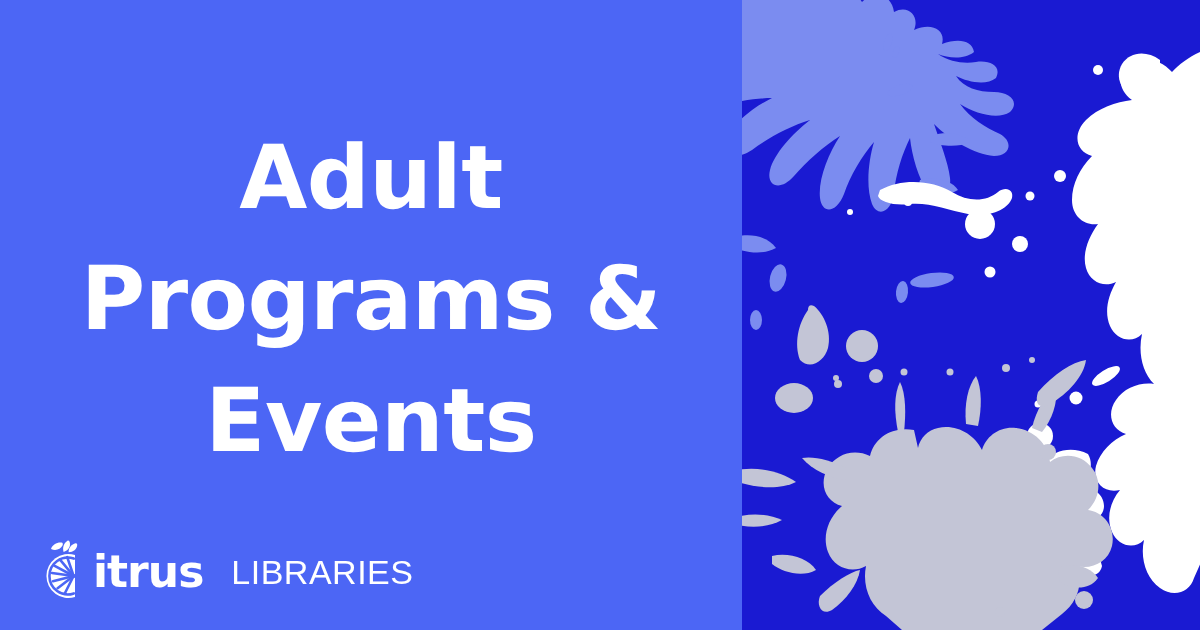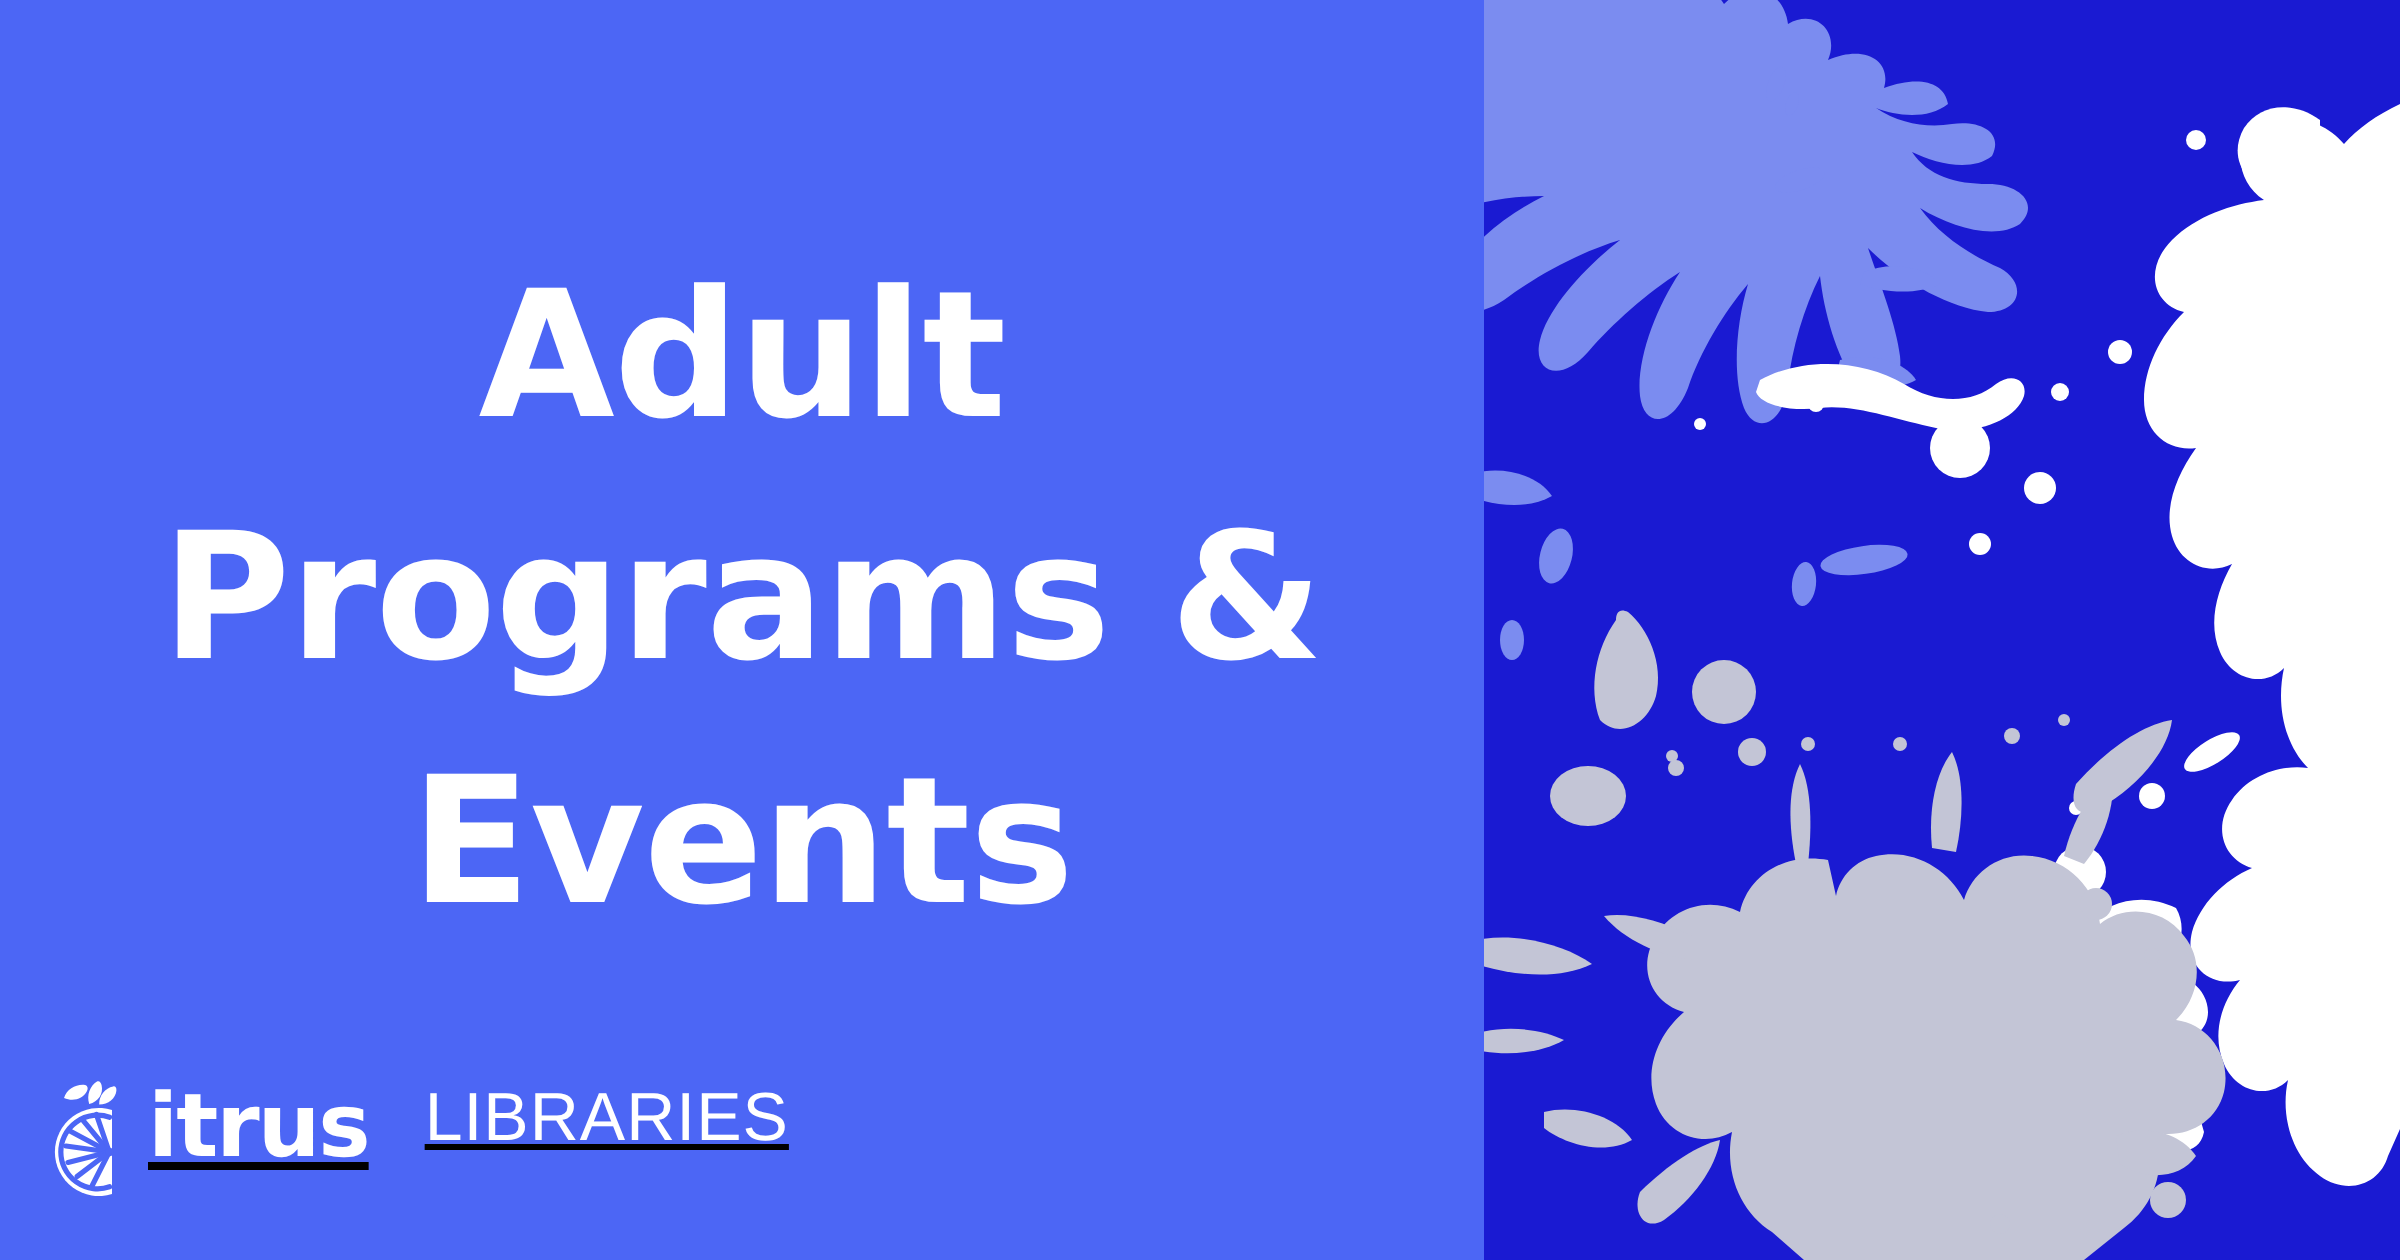--- a/index.html
+++ b/index.html
@@ -42,26 +42,25 @@
     font-size: 88px;
     line-height: 1.38;
     letter-spacing: -0.5px;
     white-space: pre-line;
     text-rendering: geometricPrecision;
   }
 
   
   #logo-lockup {
     position: absolute;
-    left: 18px;
+    left: 37px;
     bottom: 30px;
     display: flex;
-    align-items: flex-start;
+    align-items: center;
     height: 60px;
-    text-decoration: underline;
   }
   #logo-mark {
     width: 62px;
     height: 60px;
     display: block;
     flex: 0 0 auto;
   }
   #logo-wordmark {
     color: #ffffff;
     font-family: "DejaVu Sans", sans-serif;

